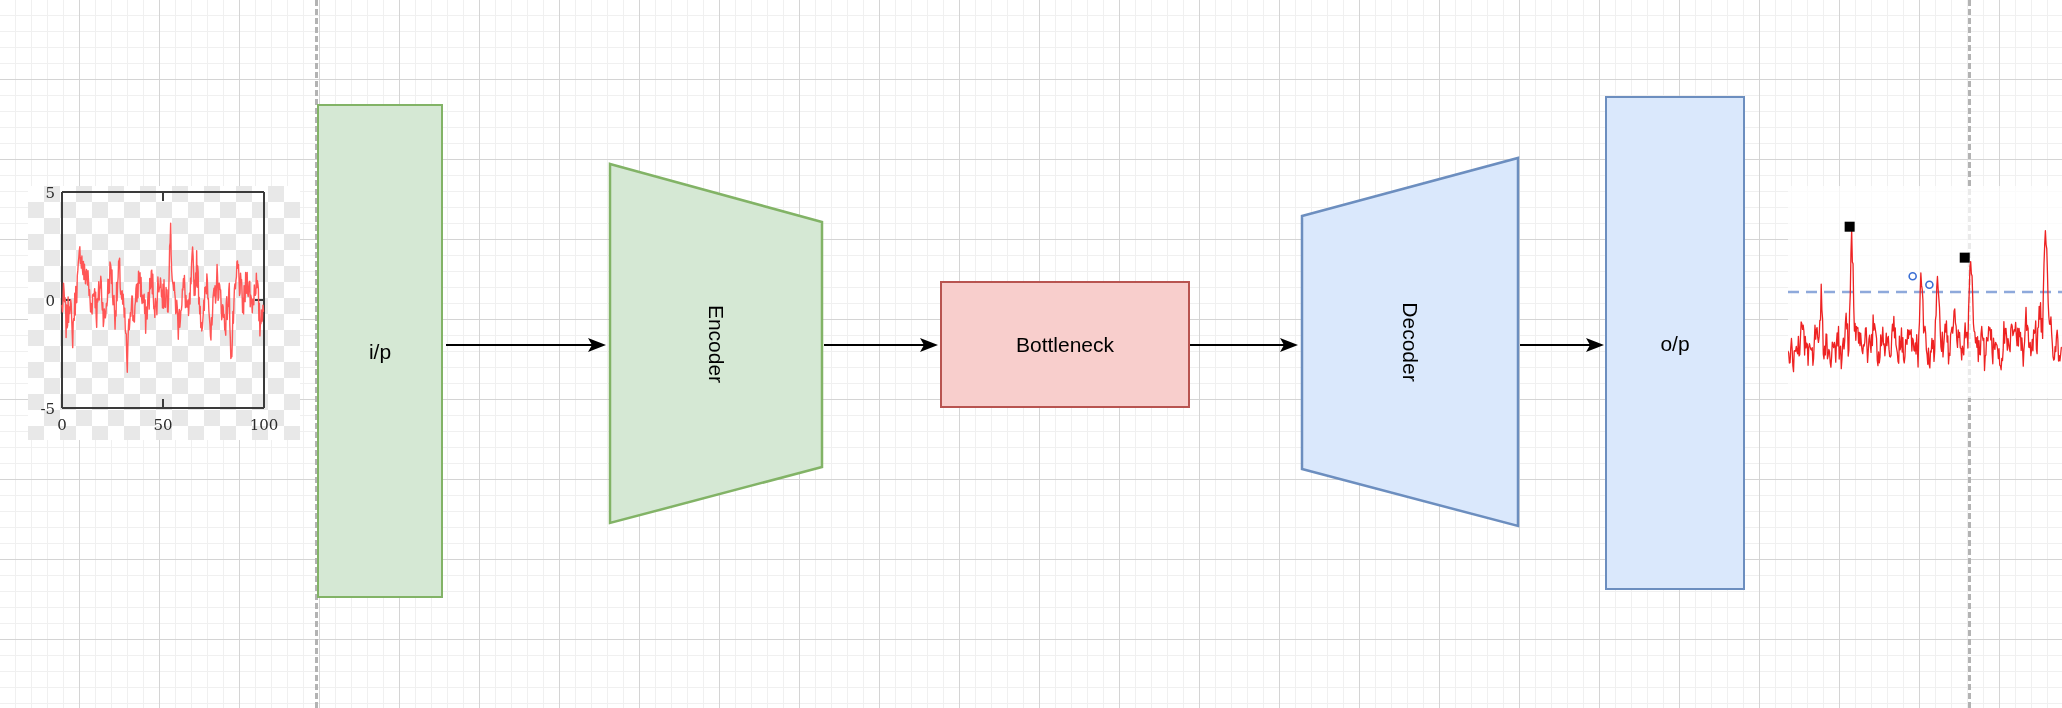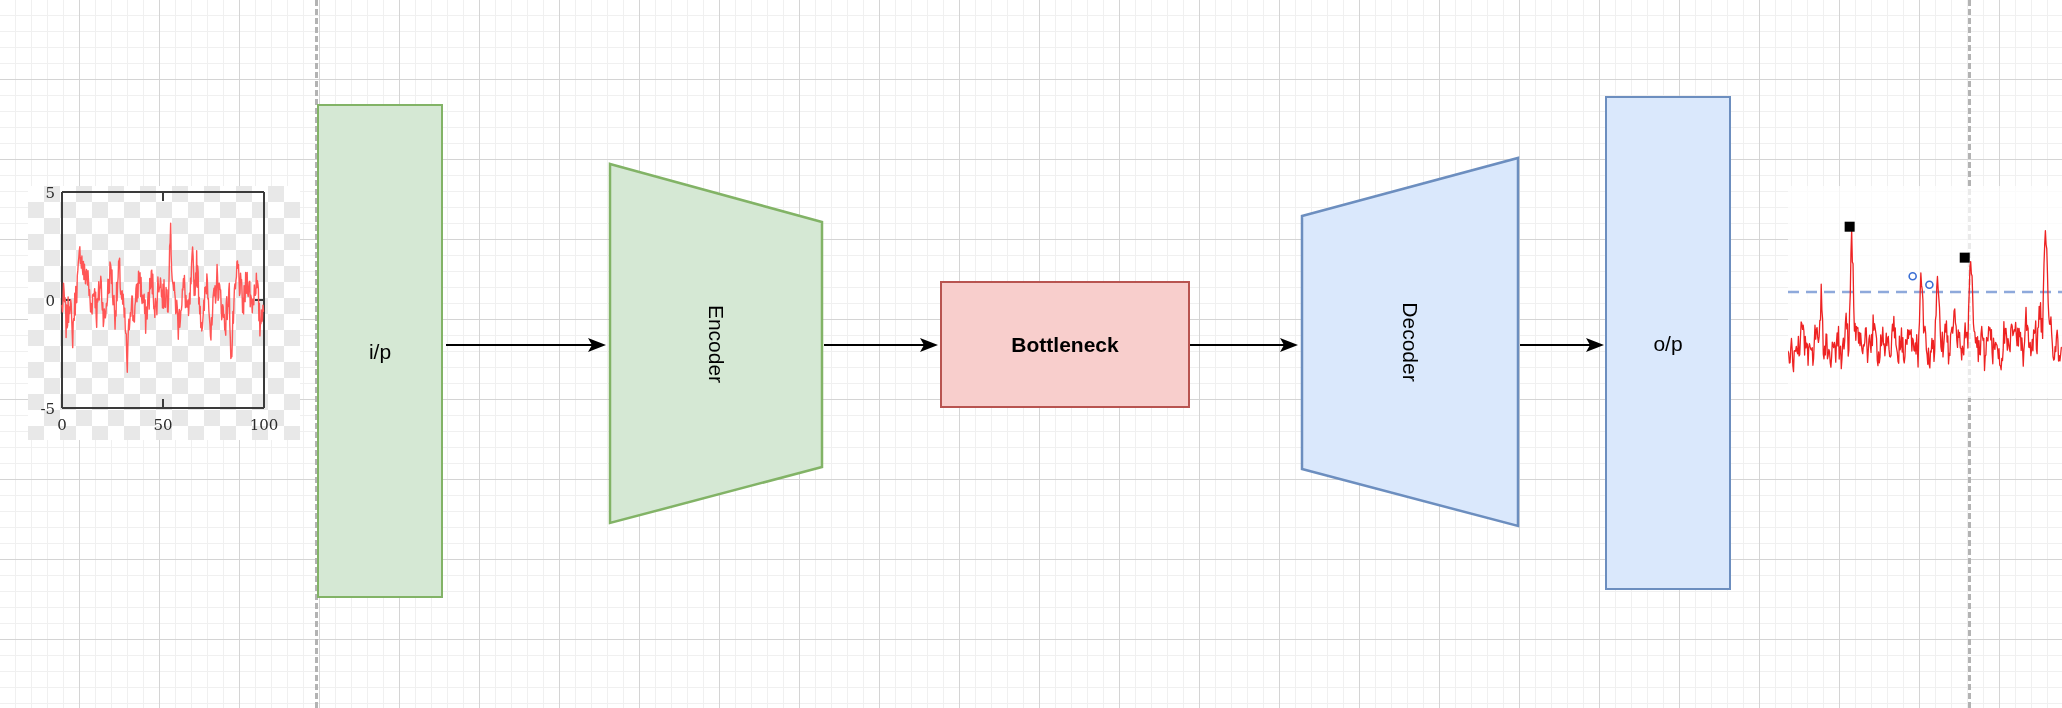--- a/index.html
+++ b/index.html
@@ -50,21 +50,20 @@
     background: #d5e8d4;
     border: 2px solid #82b366;
   }
   .rect-blue {
     background: #dae8fc;
     border: 2px solid #6c8ebf;
   }
   .rect-red {
     background: #f8cecc;
     border: 2px solid #b85450;
-    font-weight: bold;
   }
 
   
   .trap {
     position: absolute;
   }
   .trap svg { display: block; }
   .trap .lbl {
     position: absolute;
     left: 0; right: 0; top: 50%;
@@ -172,21 +171,21 @@
 
   <div class="trap" style="left:1300px; top:156px; width:220px; height:372px;">
     <svg width="220" height="372" viewBox="0 0 220 372">
       <polygon points="2,60 218,2 218,370 2,313" fill="#dae8fc" stroke="#6c8ebf" stroke-width="2.5"></polygon>
     </svg>
     <div class="lbl">
       <span>Decoder</span>
     </div>
   </div>
 
-  <div class="shape rect-blue" style="left:1605px; top:96px; width:126px; height:494px;">
+  <div class="shape rect-blue" style="left:1605px; top:96px; width:140px; height:494px;">
     <span class="lbl">o/p</span>
   </div>
 
   <div class="arrow" style="left:446px; top:334px; width:162px; height:22px;">
     <svg width="162" height="22" viewBox="0 0 162 22">
       <line x1="0" y1="11" x2="148" y2="11" stroke="#000" stroke-width="2.2"></line>
       <polygon points="160,11 142,4 146,11 142,18" fill="#000"></polygon>
     </svg>
   </div>
 

